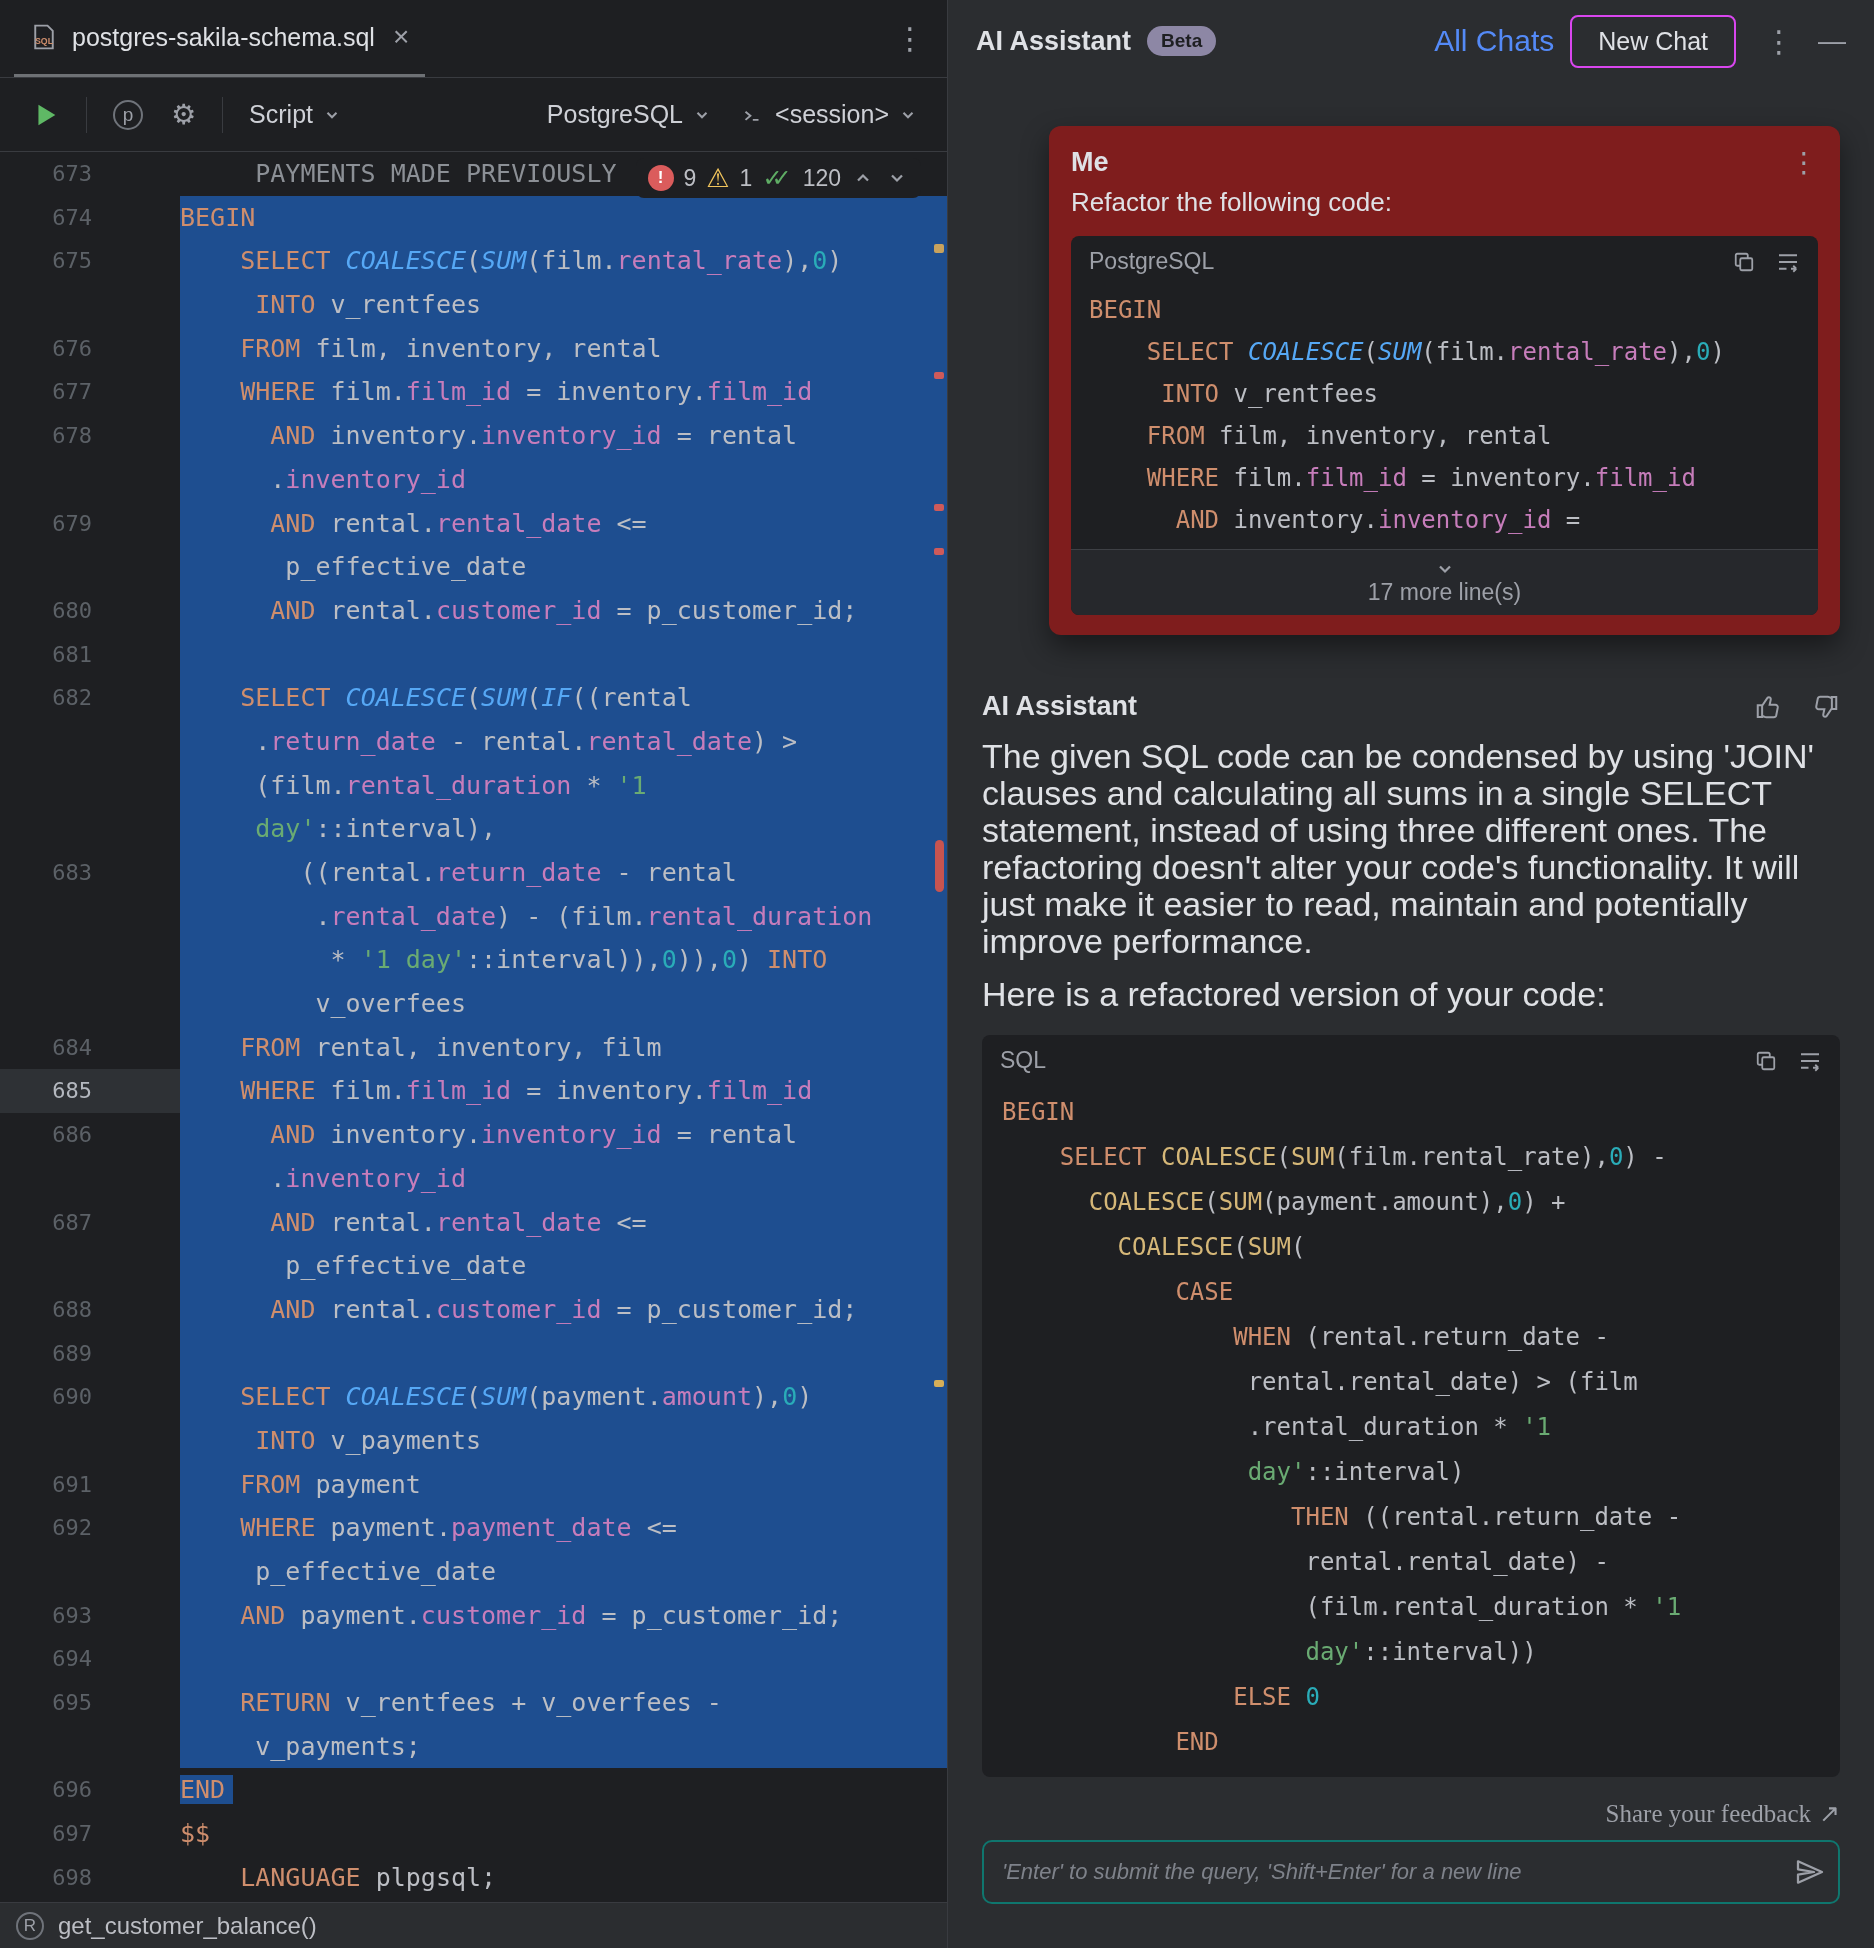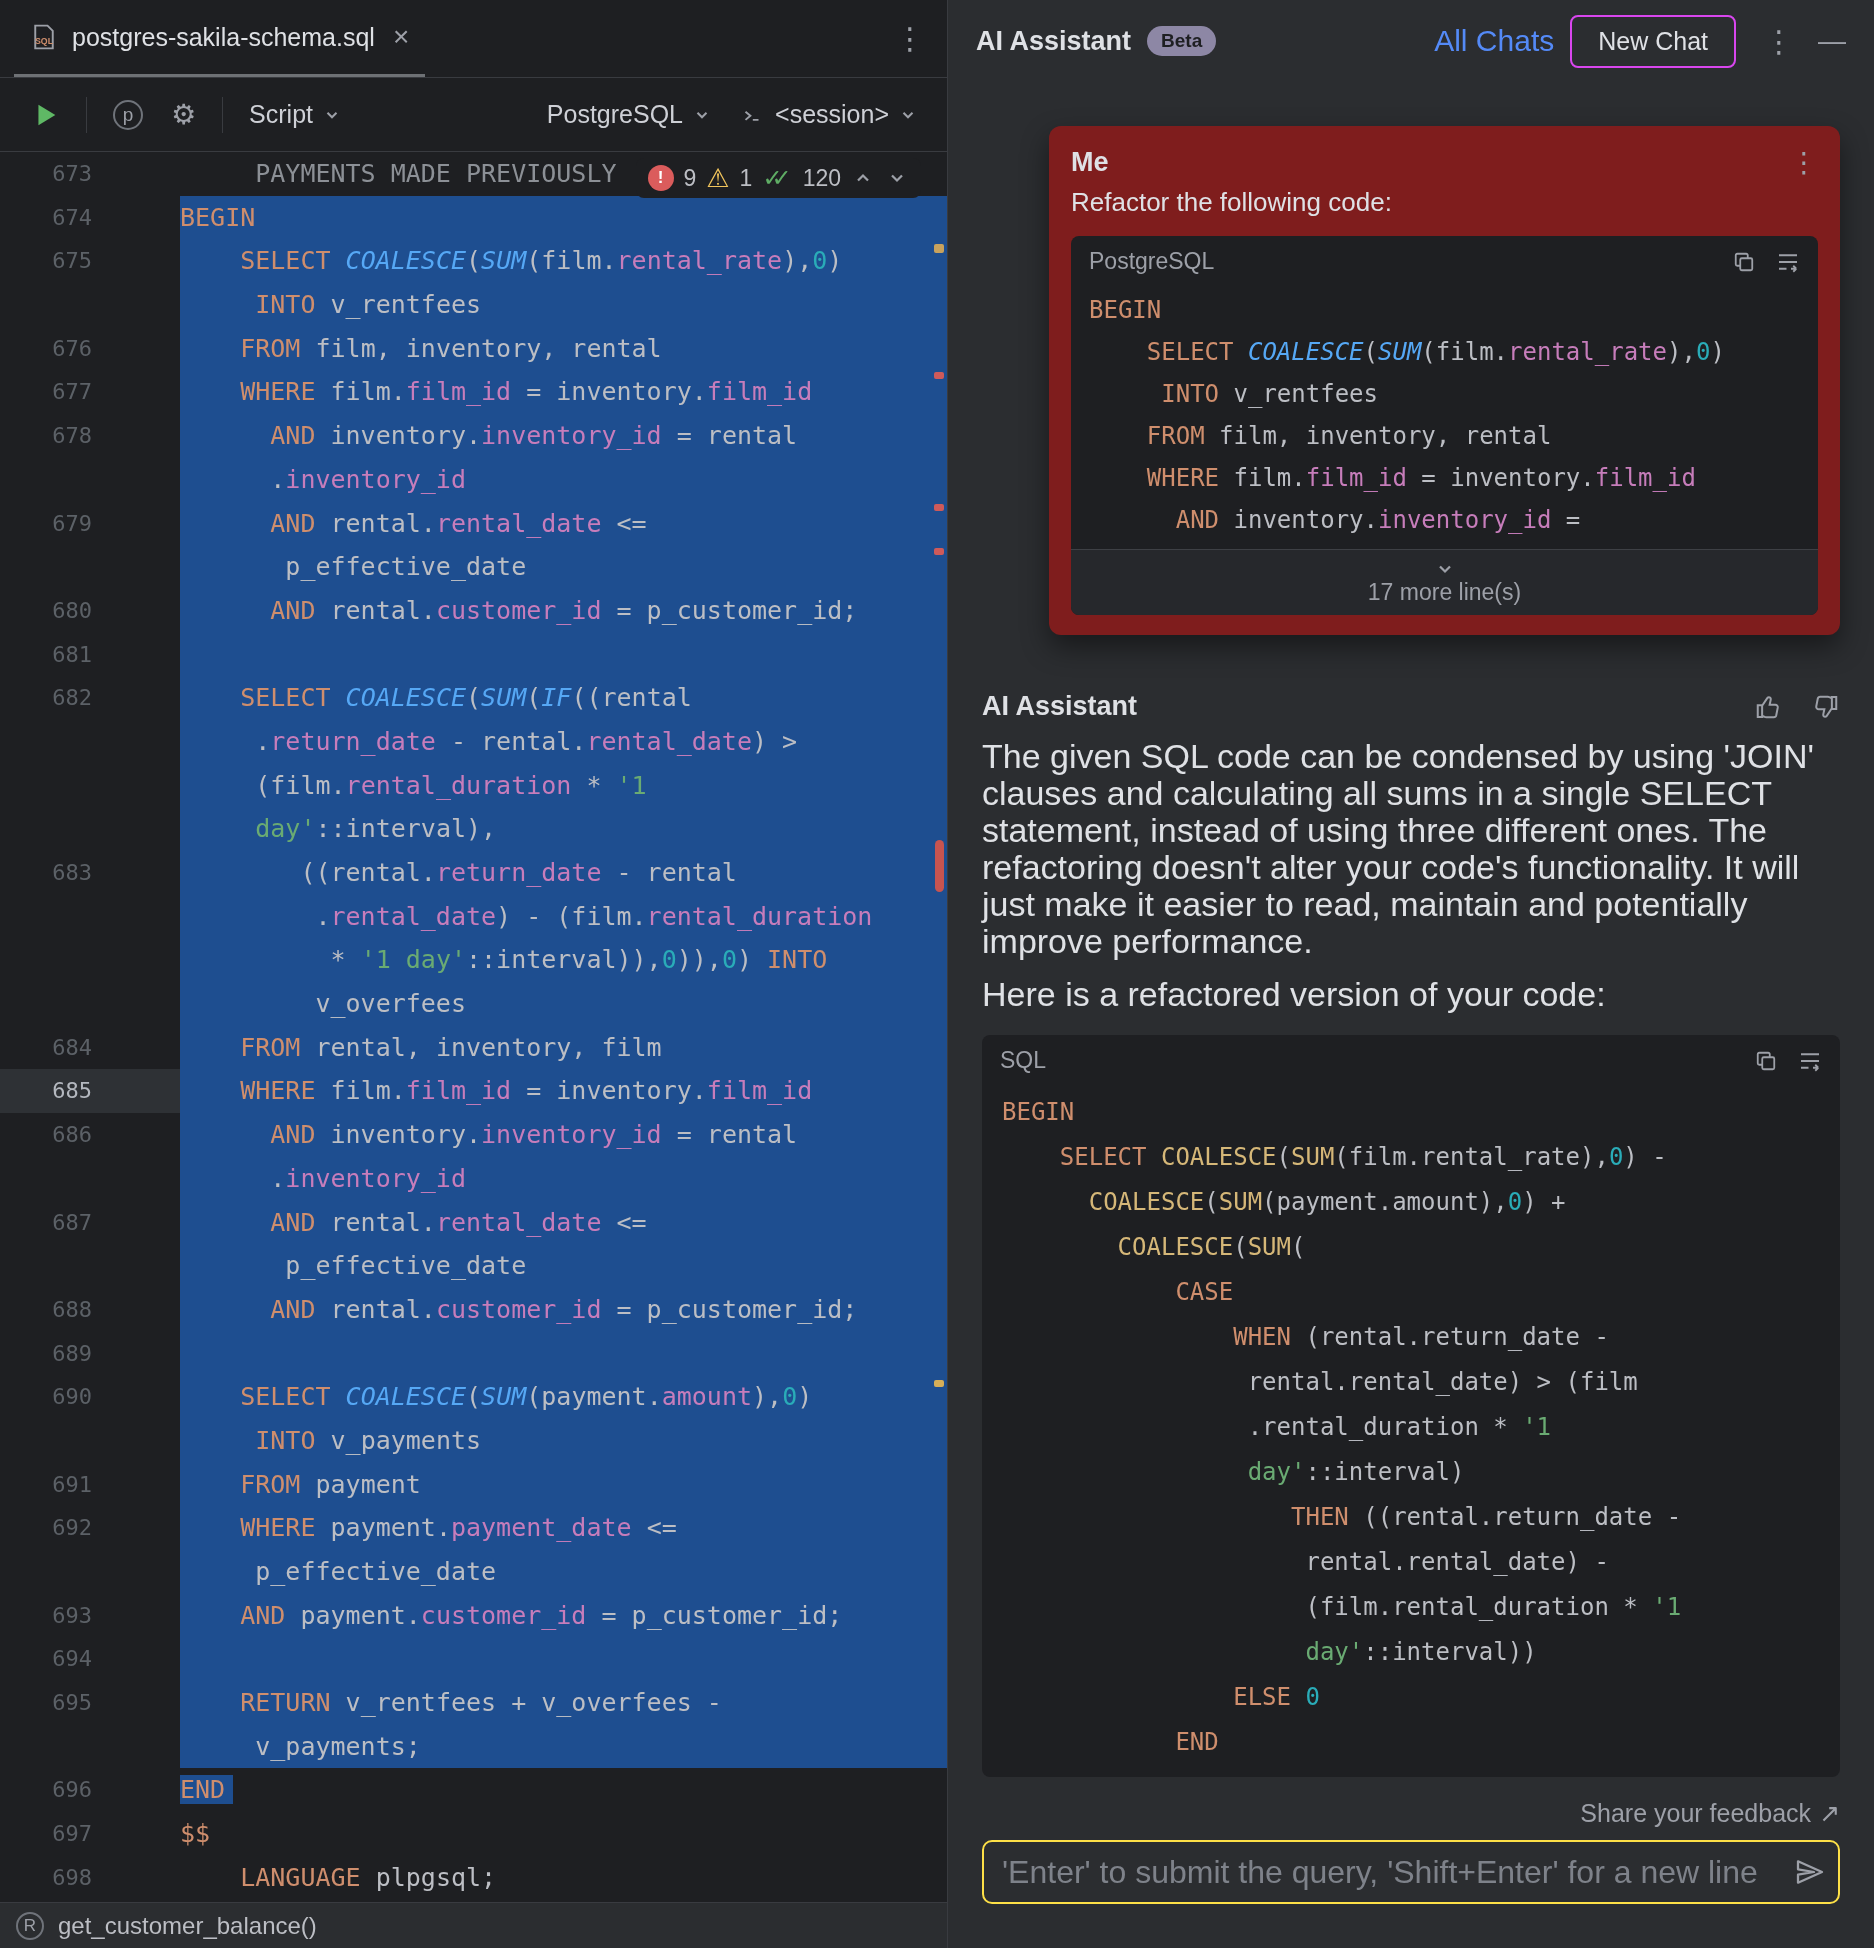--- a/index.html
+++ b/index.html
@@ -93,25 +93,25 @@
   .ai-msg-head { display:flex; align-items:center; font-size:27px; font-weight:bold; color:#DFE1E5; }
   .thumbs { margin-left:auto; display:flex; gap:26px; }
   .thumbs svg { cursor:pointer; }
   .ai-para { font-size:34px; line-height:37px; color:#DFE1E5; margin-top:16px; }
   .sql-card { margin-top:22px; }
   .sql-rows { padding:4px 20px 12px; }
   .sql-rows .crow { height:45px; line-height:45px; font-size:24px; }
 
   .feedback-row { padding:12px 34px 6px; display:flex; justify-content:flex-end; }
   .feedback-link { color:#9DA0A8; font-size:25px; display:flex; align-items:flex-end; gap:8px;
-                   text-decoration:none; cursor:pointer; }
+                   text-decoration:none; cursor:pointer;font-family:Liberation Serif, serif; }
   .input-row { margin:6px 34px 44px; position:relative; }
-  .chat-input { width:100%; height:64px; background:#2B2D30; border:2px solid #fde047;
-                border-radius:10px; color:#DFE1E5; font-size:32px; padding:0 70px 0 18px;
-                font-family:inherit; outline:none; }
+  .chat-input { width:100%; height:64px; background:#2B2D30; border:2px solid #0f766e;
+                border-radius:10px; color:#DFE1E5; font-size:22px; padding:0 70px 0 18px;
+                font-family:inherit; outline:none;font-style:italic; }
   .chat-input::placeholder { color:#7E828A; }
   .send-btn { position:absolute; right:14px; top:50%; transform:translateY(-50%);
               background:none; border:0; cursor:pointer; display:flex; }
 </style>
 </head>
 <body>
 
 <div class="app">
 
   <div class="left-pane">

